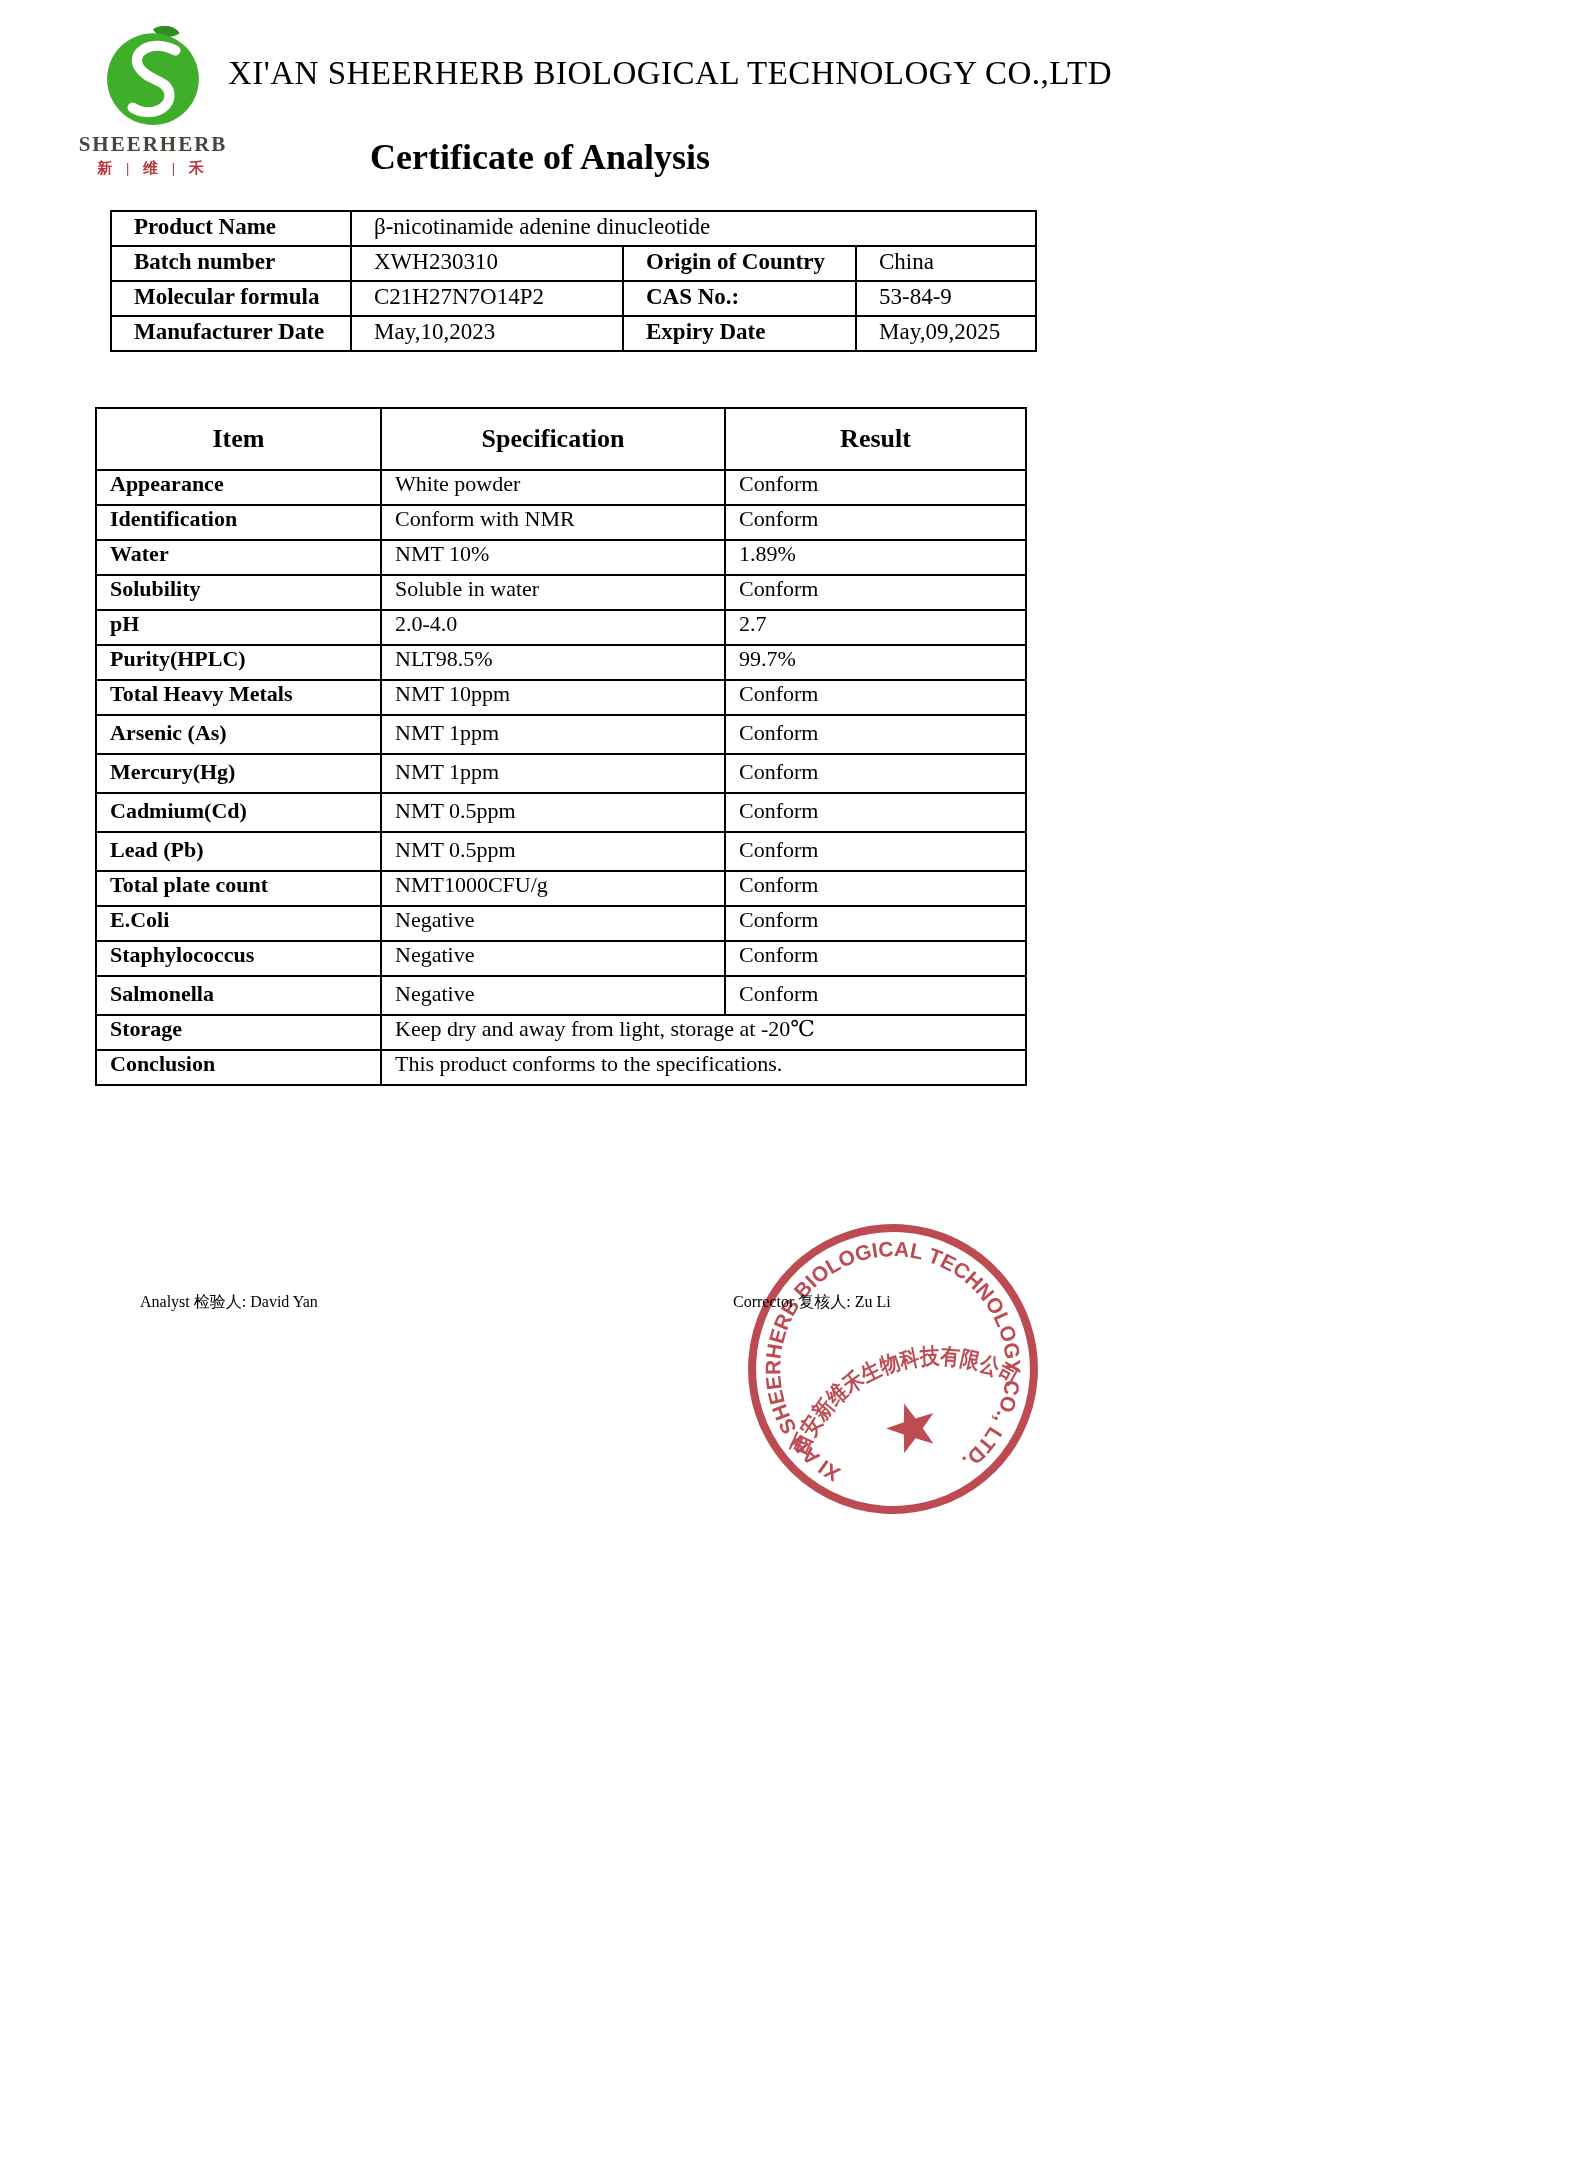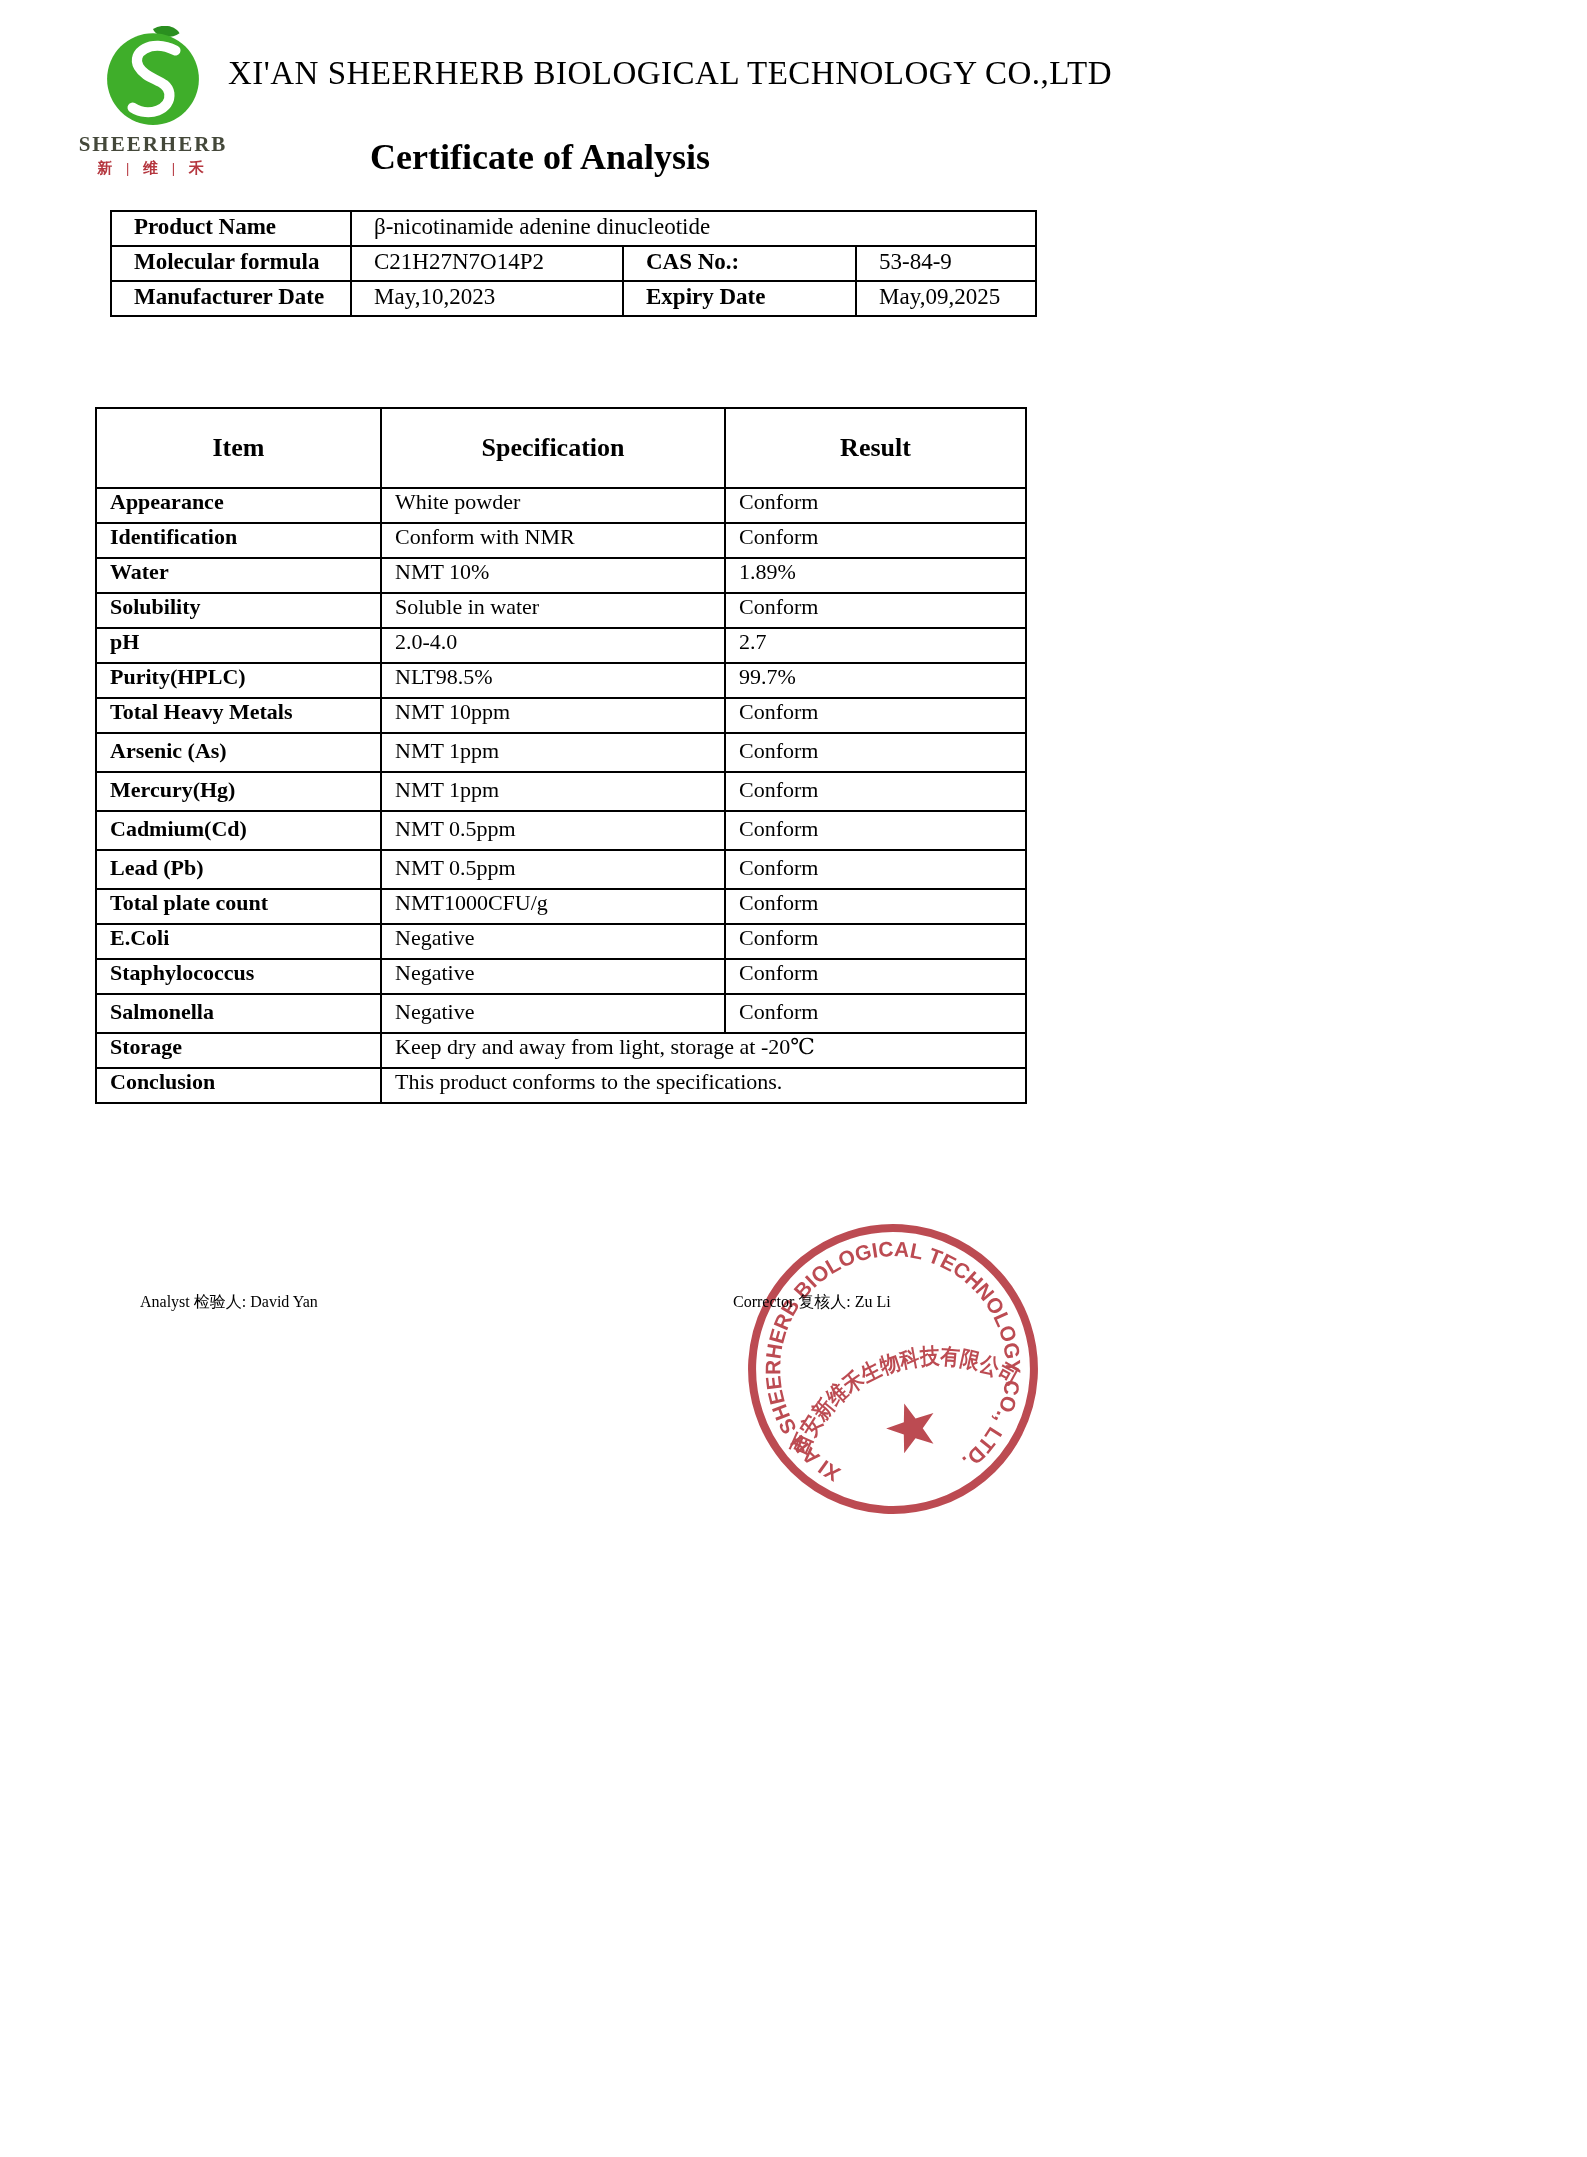--- a/index.html
+++ b/index.html
@@ -18,21 +18,21 @@
   .doc-title { position:absolute; left:370px; top:136px; font-size:36px; font-weight:bold; }
 
   
   table { border-collapse:collapse; }
   .info-table { position:absolute; left:110px; top:210px; width:925px; font-size:23px; table-layout:fixed; }
   .info-table td { border:2px solid #000; height:35px; padding:0 6px 3px 22px; vertical-align:middle; overflow:hidden; white-space:nowrap; }
   .info-table td.lbl { font-weight:bold; }
 
   
   .spec-table { position:absolute; left:95px; top:407px; width:930px; font-size:22px; table-layout:fixed; }
-  .spec-table th { border:2px solid #000; height:80px; font-size:26px; font-weight:bold; text-align:center; vertical-align:middle; }
+  .spec-table th { border:2px solid #000; height:62px; font-size:26px; font-weight:bold; text-align:center; vertical-align:middle; }
   .spec-table td { border:2px solid #000; height:28px; padding:0 8px 7px 13px; vertical-align:bottom; white-space:nowrap; overflow:hidden; }
   .spec-table td.item { font-weight:bold; }
   .spec-table td.top { vertical-align:top; padding-top:4px; }
 
   
   .sig { position:absolute; top:1292px; font-size:16px; white-space:nowrap; }
   .sig.analyst { left:140px; }
   .sig.corrector { left:733px; }
 
   
@@ -61,20 +61,26 @@
     <colgroup>
         <col style="width:240px">
         <col style="width:272px">
         <col style="width:233px">
         <col style="width:180px">
       </colgroup>
     <tbody>
         <tr>
       <td class="lbl">Product Name</td>
       <td colspan="3">β-nicotinamide adenine dinucleotide</td>
+    </tr>
+    <tr>
+      <td class="lbl">Batch number</td>
+      <td>XWH230310</td>
+      <td class="lbl">Origin of Country</td>
+      <td>China</td>
     </tr>
     <tr>
       <td class="lbl">Molecular formula</td>
       <td>C21H27N7O14P2</td>
       <td class="lbl">CAS No.:</td>
       <td>53-84-9</td>
     </tr>
     <tr>
       <td class="lbl">Manufacturer Date</td>
       <td>May,10,2023</td>

